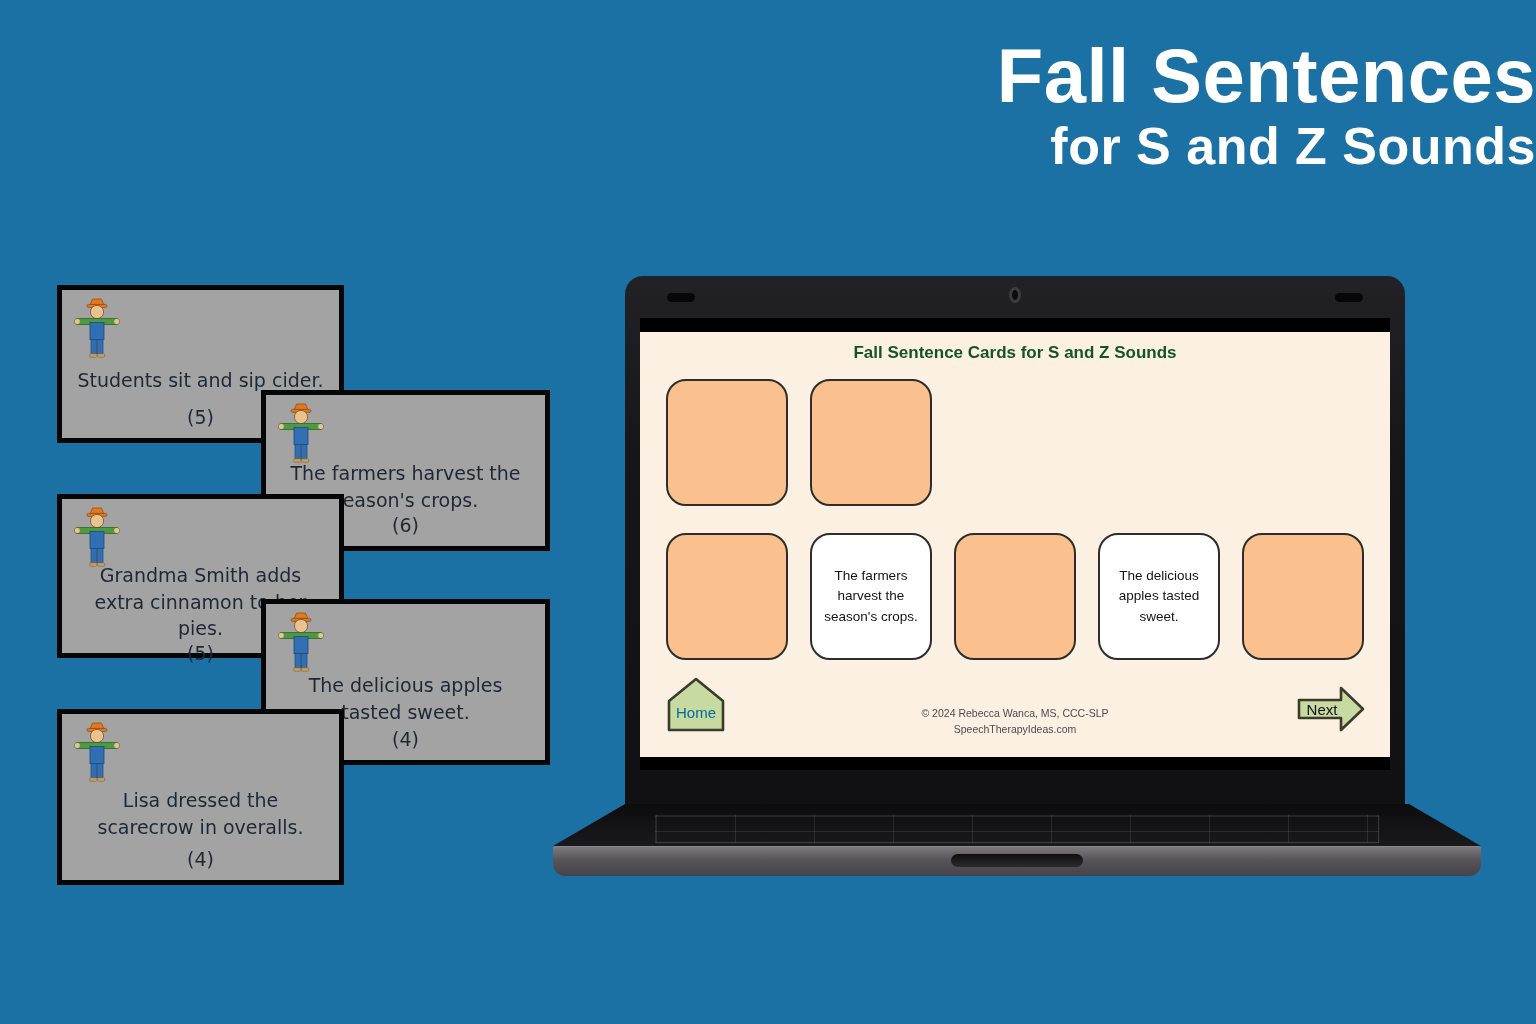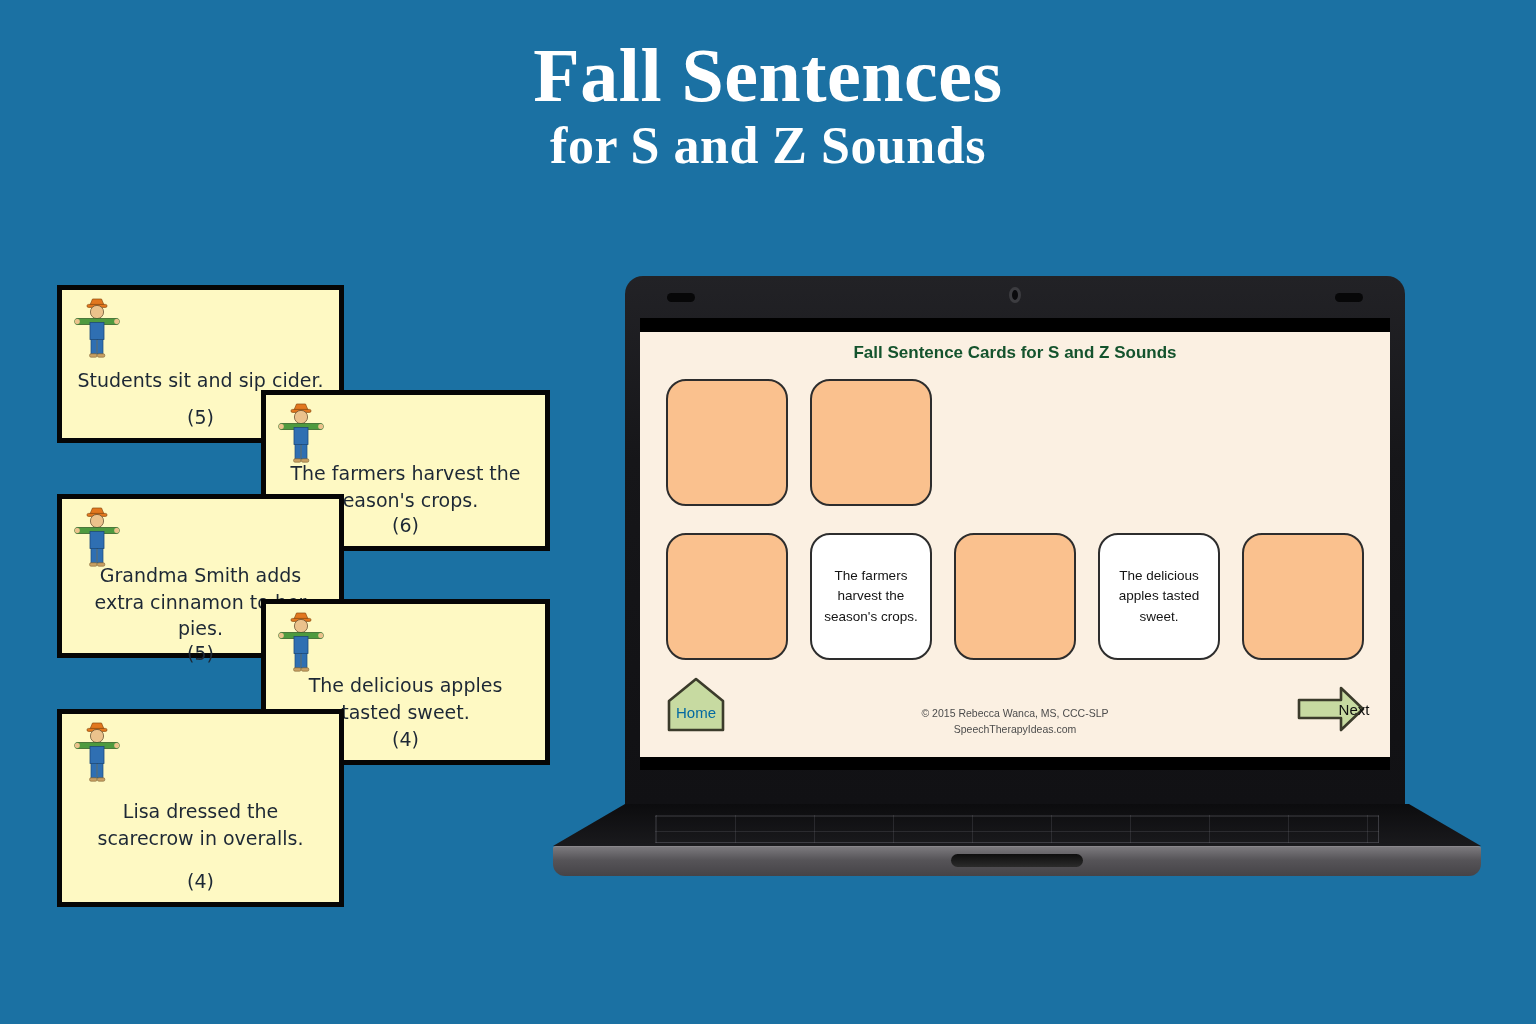--- a/index.html
+++ b/index.html
@@ -2,39 +2,39 @@
 <html><head>
 <meta charset="utf-8">
 <style>
   html,body{margin:0;padding:0;}
   body{
     width:1536px;height:1024px;position:relative;overflow:hidden;
     background:#1B71A3;
     font-family:"Liberation Sans",sans-serif;
   }
   
-  .hero{position:absolute;left:0;right:0;top:36px;text-align:center;color:#ffffff;font-family:Liberation Serif, serif;}
+  .hero{position:absolute;left:0;right:0;top:36px;text-align:right;color:#ffffff;}
   .hero-title{font-size:76px;font-weight:700;letter-spacing:0.5px;line-height:1.05;}
   .hero-subtitle{font-size:52px;font-weight:700;letter-spacing:0.5px;}
 
   
   .pcard{
-    position:absolute;background:#fef9c3;border:5px solid #060606;box-sizing:border-box;
+    position:absolute;background:#a3a3a3;border:5px solid #060606;box-sizing:border-box;
     display:flex;flex-direction:column;
     font-family:"DejaVu Sans",sans-serif;color:#1d2835;
   }
   .pcard .icon-row{height:68px;padding:7px 0 0 12px;}
   .pcard .sentence{flex:1;display:flex;align-items:center;justify-content:center;
     text-align:center;font-size:19px;line-height:1.4;padding:0 14px;margin-top:-10px;}
   .pcard .count{text-align:center;padding-bottom:10px;font-size:19px;}
   #pc1{left:57px;top:285px;width:287px;height:158px;z-index:1;}
   #pc2{left:261px;top:390px;width:289px;height:161px;z-index:2;}
   #pc3{left:57px;top:494px;width:287px;height:164px;z-index:3;}
   #pc4{left:261px;top:599px;width:289px;height:166px;z-index:4;}
-  #pc5{left:57px;top:709px;width:287px;height:198px;z-index:5;}
+  #pc5{left:57px;top:709px;width:287px;height:176px;z-index:5;}
 
   
   .laptop-screen{
     position:absolute;left:625px;top:276px;width:780px;height:528px;
     background:linear-gradient(180deg,#222226,#161619 35%,#111114);
     border-radius:18px 18px 0 0;z-index:6;
   }
   .bezel-pill{position:absolute;top:17px;width:28px;height:9px;border-radius:5px;background:#070708;}
   .bezel-pill.left{left:42px;} .bezel-pill.right{right:42px;}
   .webcam{position:absolute;left:50%;top:11px;transform:translateX(-50%);
@@ -46,21 +46,21 @@
   .tile-row{position:absolute;left:26px;width:698px;display:flex;gap:22px;}
   .tile-row.row1{top:47px;} .tile-row.row2{top:201px;}
   .tile{width:122px;height:127px;box-sizing:border-box;border:2px solid #2d2d2d;border-radius:20px;
     display:flex;align-items:center;justify-content:center;text-align:center;
     font-size:13.5px;line-height:1.5;color:#141414;padding:6px 9px;cursor:pointer;}
   .tile.white{background:#ffffff;}
   .tile.orange{background:#FAC18E;}
   .home-button{position:absolute;left:26px;top:344px;width:60px;height:57px;cursor:pointer;}
   .home-label{position:absolute;left:0;right:0;top:28px;text-align:center;font-size:15px;color:#0369a1;}
   .next-button{position:absolute;right:24px;top:352px;width:70px;height:50px;cursor:pointer;}
-  .next-label{position:absolute;left:5px;top:17px;width:42px;text-align:center;font-size:15px;color:#101010;padding-left:32px;}
+  .next-label{position:absolute;left:5px;top:17px;width:42px;text-align:center;font-size:15px;color:#101010;}
   .copyright{position:absolute;left:0;width:100%;top:374px;text-align:center;
     font-size:10.5px;color:#4c4c4c;line-height:1.5;}
 
   .laptop-deck{position:absolute;left:553px;top:804px;width:928px;height:42px;
     background:linear-gradient(180deg,#0c0c0e,#1a1a1d);
     clip-path:polygon(7.76% 0,92.24% 0,100% 100%,0 100%);z-index:6;}
   .deck-keys{position:absolute;left:11%;right:11%;top:11px;bottom:3px;
     border:1px solid rgba(130,130,140,0.20);
     background-image:
       repeating-linear-gradient(90deg, rgba(130,130,140,0.20) 0 1px, transparent 1px 79px),
@@ -218,21 +218,21 @@
       </div>
 
       <div class="home-button">
         <svg width="60" height="57" viewBox="0 0 60 57">
           <polygon points="30,3 57,25 57,54 3,54 3,25" fill="#C7DAA1" stroke="#3b3b2b" stroke-width="2.6" stroke-linejoin="round"></polygon>
         </svg>
         <span class="home-label">Home</span>
       </div>
 
       <div class="copyright">
-        <div>© 2015 Rebecca Wanca, MS, CCC-SLP</div>
+        <div>© 2024 Rebecca Wanca, MS, CCC-SLP</div>
         <div>SpeechTherapyIdeas.com</div>
       </div>
 
       <div class="next-button">
         <svg width="70" height="50" viewBox="0 0 70 50">
           <path d="M3 16 L45 16 L45 4 L67 25 L45 46 L45 34 L3 34 Z" fill="#C7DAA1" stroke="#3b3b2b" stroke-width="2.6" stroke-linejoin="round"></path>
         </svg>
         <span class="next-label">Next</span>
       </div>
     </div>

